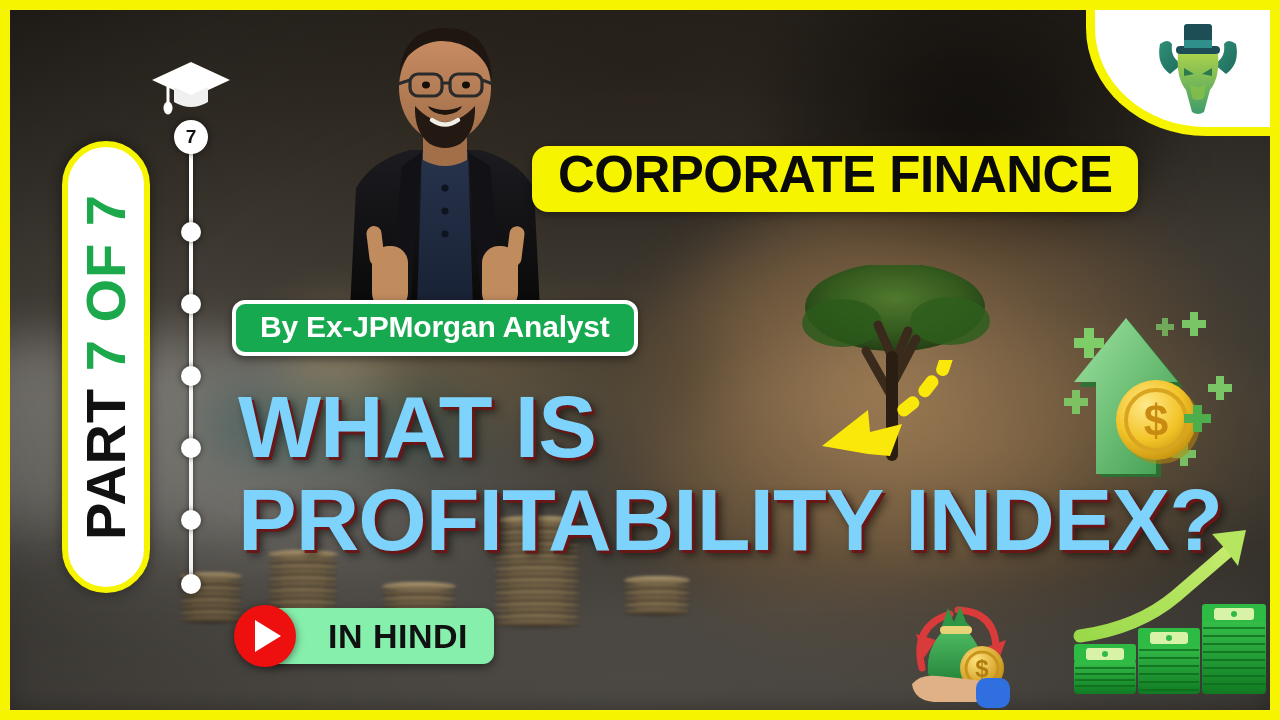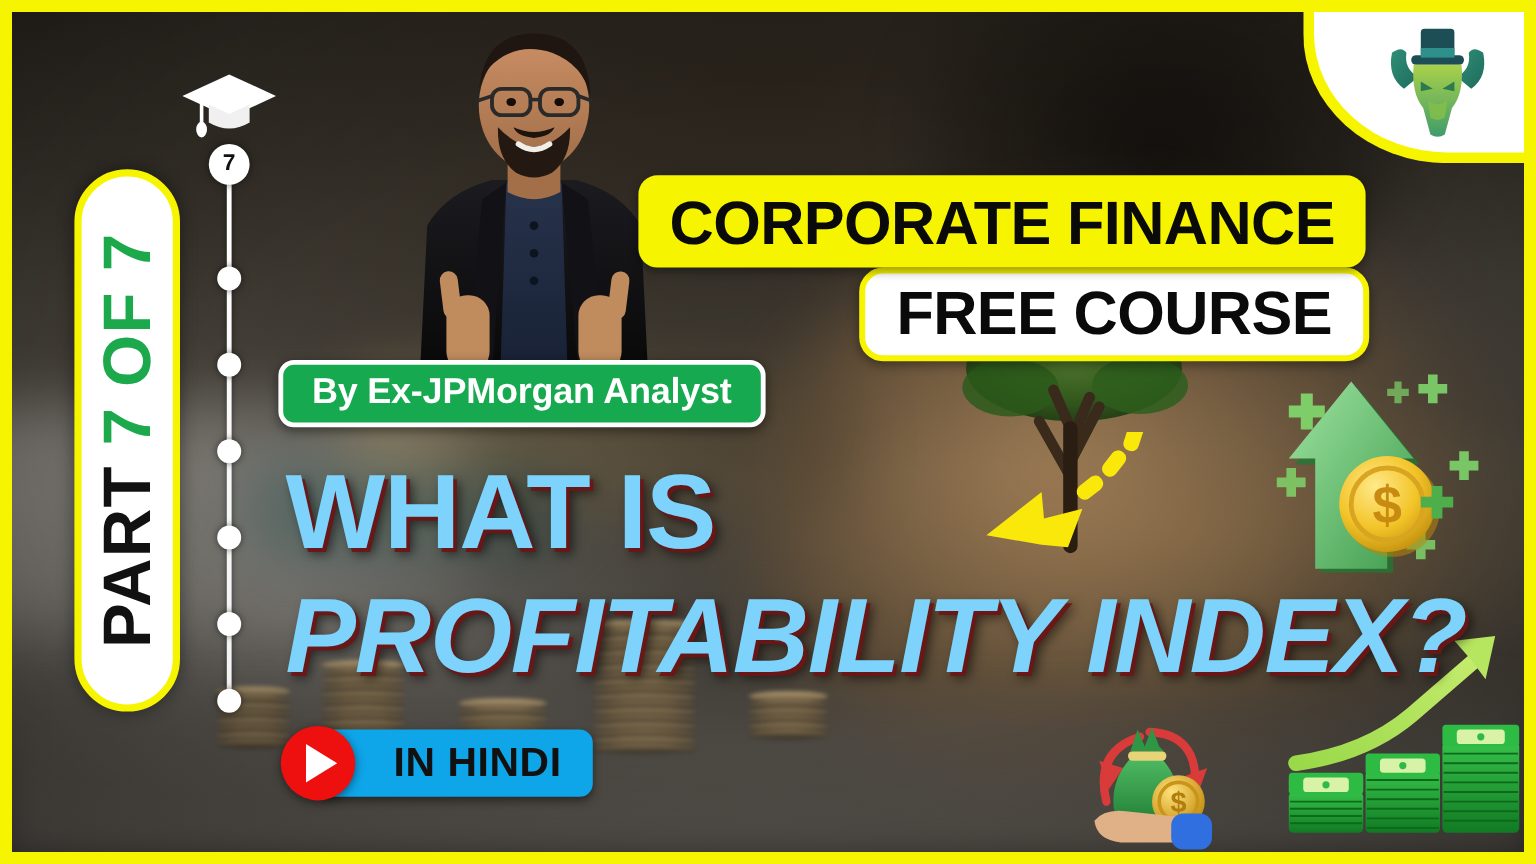--- a/index.html
+++ b/index.html
@@ -222,21 +222,21 @@
     z-index: 12;
   }
 
   
   .badge-yellow {
     position: absolute;
     left: 522px; top: 136px;
     z-index: 22;
     background: #F7F400;
     border-radius: 16px;
-    padding: 13px 26px 11px 26px;
+    padding: 2px 26px 11px 26px;
     font-size: 51px;
     font-weight: 900;
     color: #0a0a0a;
     letter-spacing: -0.5px;
     line-height: 1.04;
     white-space: nowrap;
     box-shadow: 0 3px 8px rgba(0,0,0,.35);
   }
   .badge-white {
     position: absolute;
@@ -280,28 +280,28 @@
     color: #7dd3fc;
     font-size: 88px;
     font-weight: 900;
     line-height: .97;
     letter-spacing: -1px;
     white-space: nowrap;
     text-shadow:
       3px 3px 0 rgba(108,22,22,.92),
       5px 5px 10px rgba(0,0,0,.6);
   }
-  .headline .l2 { display: block; margin-top: 18px; font-style: italic; }
+  .headline .l2 { display: block; margin-top: 8px; }
 
   
   .hindi-pill {
     position: absolute;
     left: 256px; top: 598px;
     z-index: 24;
-    background: #0ea5e9;
+    background: #86efac;
     border-radius: 11px;
     height: 56px;
     padding: 0 26px 0 62px;
     display: flex;
     align-items: center;
     font-size: 34px;
     font-weight: 900;
     color: #111111;
     letter-spacing: 0.5px;
     box-shadow: 0 3px 8px rgba(0,0,0,.45);
@@ -631,21 +631,20 @@
     <div class="node" style="top:62px;">7</div>
     <div class="dot" style="top:164px;"></div>
     <div class="dot" style="top:236px;"></div>
     <div class="dot" style="top:308px;"></div>
     <div class="dot" style="top:380px;"></div>
     <div class="dot" style="top:452px;"></div>
     <div class="dot" style="top:516px;"></div>
   </div>
 
   <div class="badge-yellow">CORPORATE FINANCE</div>
-  <div class="badge-white">FREE COURSE</div>
   <div class="badge-green">By Ex-JPMorgan Analyst</div>
 
   <div class="headline">
     <span class="l1">WHAT IS</span>
     <span class="l2">PROFITABILITY INDEX?</span>
   </div>
 
   <div class="hindi-pill">IN HINDI</div>
   <div class="play-btn">
     <div class="tri"></div>

